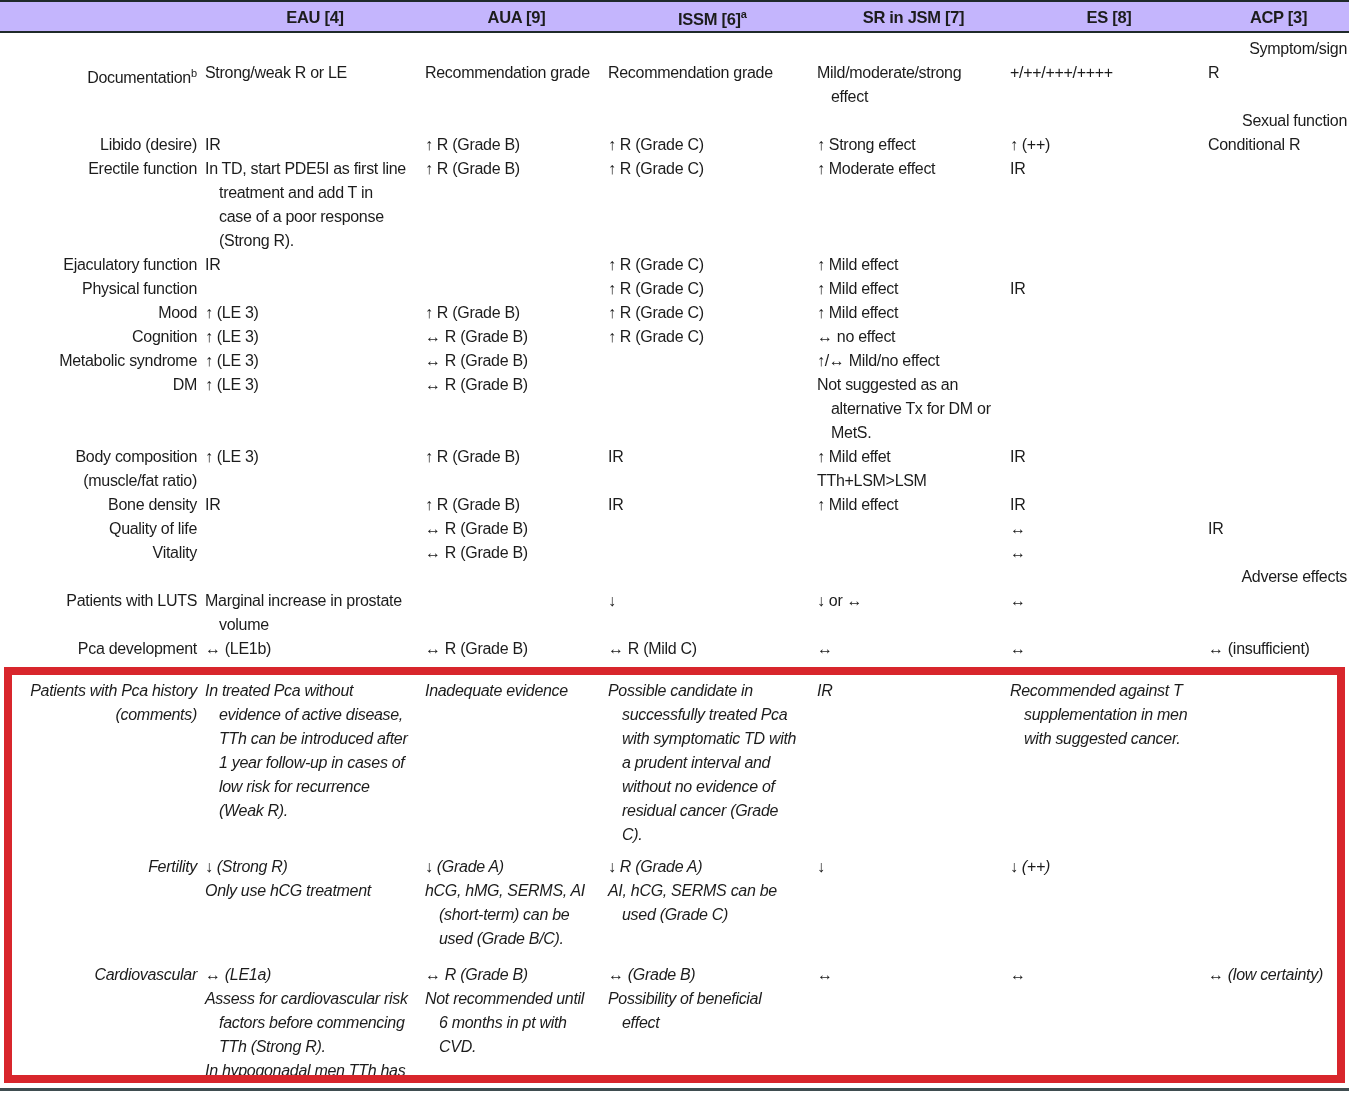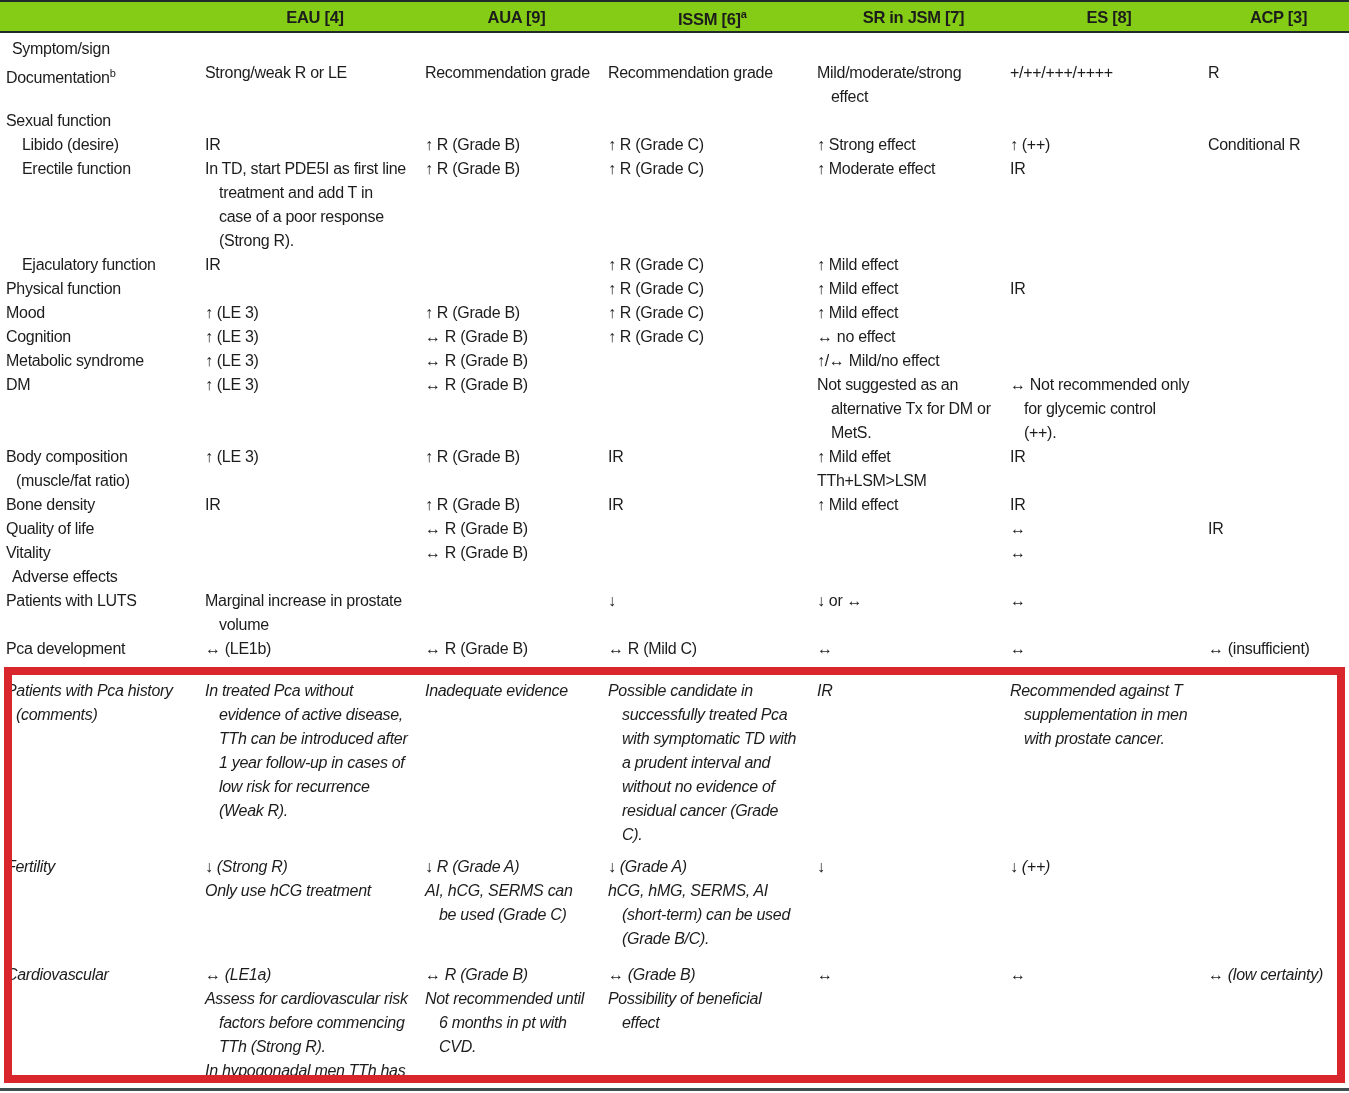--- a/index.html
+++ b/index.html
@@ -11,21 +11,21 @@
     font-family:"Liberation Sans", sans-serif;
     font-size:16px;
     letter-spacing:-0.3px;
     color:#1c1c1c;
     line-height:24px;
   }
   
   .thead{
     display:grid;
     grid-template-columns:205px 220px 183px 209px 193px 198px 141px;
-    background:#84cc16;
+    background:#c4b5fd;
     border-top:2px solid #1f2a2a;
     border-bottom:2px solid #1f2a2a;
     height:29px;
     align-items:center;
   }
   .thead .hcell{
     text-align:center;
     font-weight:bold;
     font-size:16.5px;
   }
@@ -33,21 +33,21 @@
   
   .tbody{padding-top:4px;}
   .row{
     display:grid;
     grid-template-columns:205px 220px 183px 209px 193px 198px 141px;
     align-items:start;
   }
   .cell{padding-right:16px;}
   .cell:last-child{padding-right:2px;}
   .cell .para{padding-left:14px;text-indent:-14px;}
-  .label{padding-right:8px;}
+  .label{padding-right:8px;text-align:right;}
   .label .para{padding-left:10px;text-indent:-10px;}
   .ind0 .para{padding-left:22px;text-indent:-10px;}
   .ind1 .para{padding-left:16px;text-indent:-10px;}
   .ind2 .para{padding-left:32px;text-indent:-10px;}
   .section-label{grid-column:1 / -1;}
   
   .highlight{
     position:relative;
     height:418px;
     overflow:hidden;
@@ -272,23 +272,20 @@
       <div class="cell">
           <div class="para">↑ (LE 3)</div>
         </div>
       <div class="cell">
           <div class="para">↔ R (Grade B)</div>
         </div>
       <div class="cell"></div>
       <div class="cell">
           <div class="para">Not suggested as an alternative Tx for DM or MetS.</div>
         </div>
-      <div class="cell">
-          <div class="para">↔ Not recommended only for glycemic control (++).</div>
-        </div>
       <div class="cell"></div>
     </div>
 
     <div class="row">
       <div class="cell label ind1">
           <div class="para">Body composition (muscle/fat ratio)</div>
         </div>
       <div class="cell">
           <div class="para">↑ (LE 3)</div>
         </div>
@@ -428,40 +425,40 @@
           <div class="cell">
               <div class="para">Inadequate evidence</div>
             </div>
           <div class="cell">
               <div class="para">Possible candidate in successfully treated Pca with symptomatic TD with a prudent interval and without no evidence of residual cancer (Grade C).</div>
             </div>
           <div class="cell">
               <div class="para">IR</div>
             </div>
           <div class="cell">
-              <div class="para">Recommended against T supplementation in men with prostate cancer.</div>
+              <div class="para">Recommended against T supplementation in men with suggested cancer.</div>
             </div>
           <div class="cell"></div>
         </div>
 
         <div class="row gap8">
           <div class="cell label ind1">
               <div class="para">Fertility</div>
             </div>
           <div class="cell">
               <div class="para">↓ (Strong R)</div>
               <div class="para">Only use hCG treatment</div>
             </div>
           <div class="cell">
+              <div class="para">↓ (Grade A)</div>
+              <div class="para">hCG, hMG, SERMS, AI (short-term) can be used (Grade B/C).</div>
+            </div>
+          <div class="cell">
               <div class="para">↓ R (Grade A)</div>
               <div class="para">AI, hCG, SERMS can be used (Grade C)</div>
-            </div>
-          <div class="cell">
-              <div class="para">↓ (Grade A)</div>
-              <div class="para">hCG, hMG, SERMS, AI (short-term) can be used (Grade B/C).</div>
             </div>
           <div class="cell">
               <div class="para">↓</div>
             </div>
           <div class="cell">
               <div class="para">↓ (++)</div>
             </div>
           <div class="cell"></div>
         </div>
 

